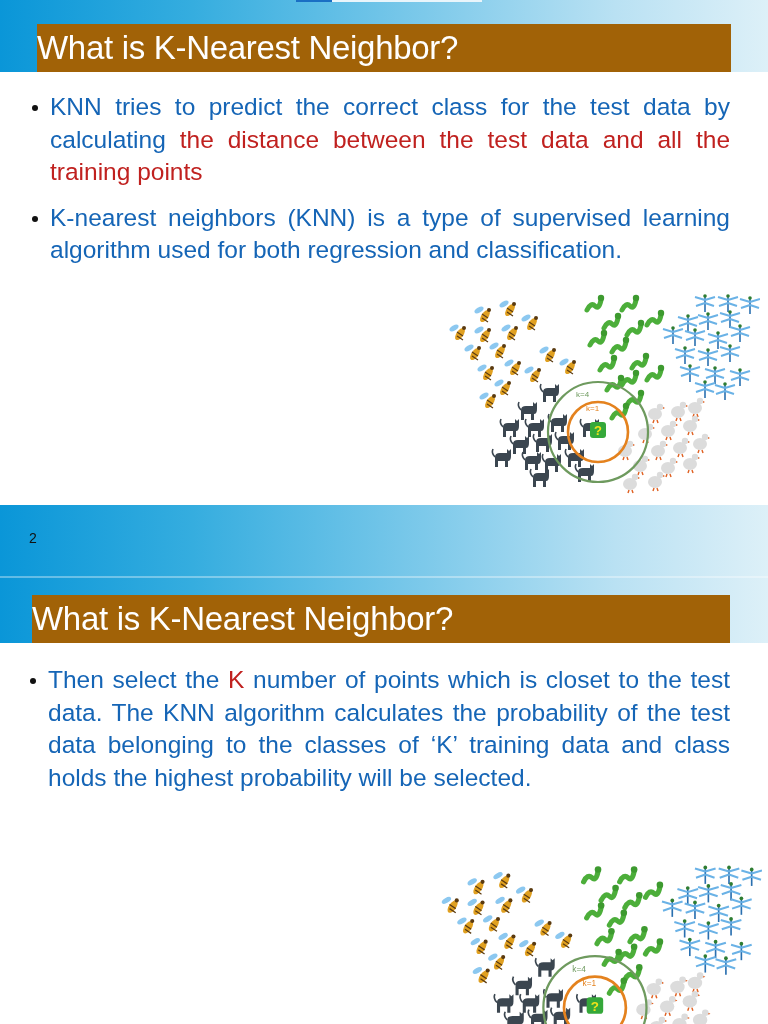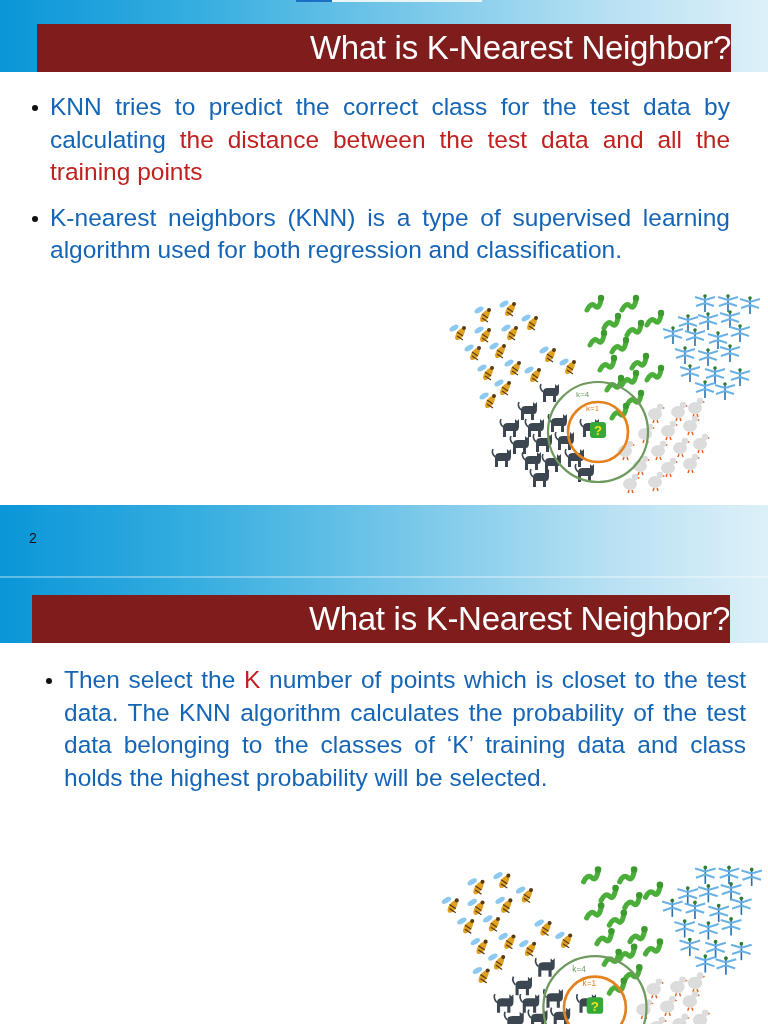--- a/index.html
+++ b/index.html
@@ -10,42 +10,42 @@
     position: absolute; left: 0; width: 768px;
     background: linear-gradient(90deg, #0a96d8 0%, #35addf 25%, #7cc9ea 55%, #b9e1f3 80%, #ddf0f8 100%);
   }
   .band-top { top: 0; height: 72px; }
   .band-mid { top: 505px; height: 138px; }
   .band-mid .slide-sep { position: absolute; left: 0; top: 71px; width: 768px; height: 2px; background: rgba(255,255,255,0.35); }
   .top-tab { position: absolute; top: 0; left: 296px; width: 36px; height: 2px; background: #1a6fc4; }
   .top-tab2 { position: absolute; top: 0; left: 332px; width: 150px; height: 2px; background: #e9f5fb; }
 
   .title-bar {
-    position: absolute; background: #7f1d1d;
-    color: #ffffff; text-align: right;
+    position: absolute; background: #a16207;
+    color: #ffffff; text-align: left;
     font-family: "Liberation Sans", sans-serif;
     font-size: 33px; line-height: 48px;
     letter-spacing: -0.3px;
   }
   .title-1 { left: 37px; top: 24px; width: 694px; height: 48px; }
   .title-2 { left: 32px; top: 595px; width: 698px; height: 48px; }
 
   .slide-num { position: absolute; left: 29px; top: 530px; font-size: 14px; color: #111; }
 
   .bullets { position: absolute; color: #1565b6; font-size: 24.5px; line-height: 32.5px; }
   .bullet { position: relative; padding-left: 20px; text-align: justify; text-align-last: left; }
   .bullet::before {
     content: ""; position: absolute; left: 2px; top: 14px;
     width: 6px; height: 6px; border-radius: 50%; background: #111;
   }
   .red { color: #c0211f; }
 
   .bullets-1 { left: 30px; top: 91px; width: 700px; }
   .bullets-1 .bullet + .bullet { margin-top: 13px; }
-  .bullets-2 { left: 44px; top: 664px; width: 702px; }
+  .bullets-2 { left: 28px; top: 664px; width: 702px; }
 
   .knn-figure { position: absolute; }
   .fig-1 { left: 440px; top: 284px; width: 320px; height: 210px; }
   .fig-2 { left: 432px; top: 855px; width: 330px; height: 169px; overflow: hidden; }
 </style>
 </head>
 <body>
 
 <div class="band band-top">
   <div class="top-tab"></div>

